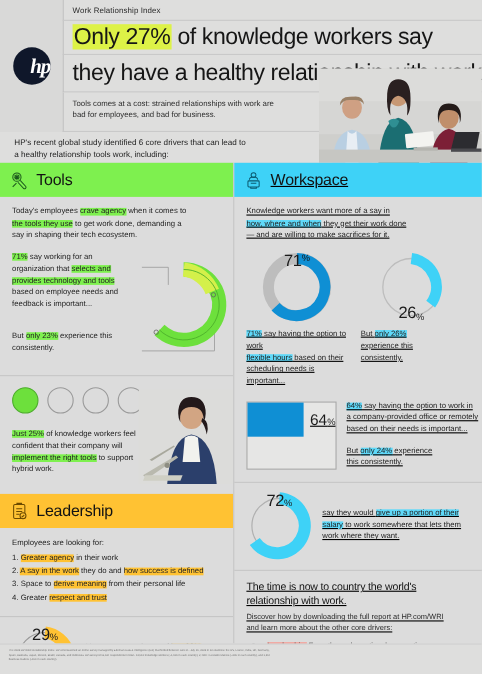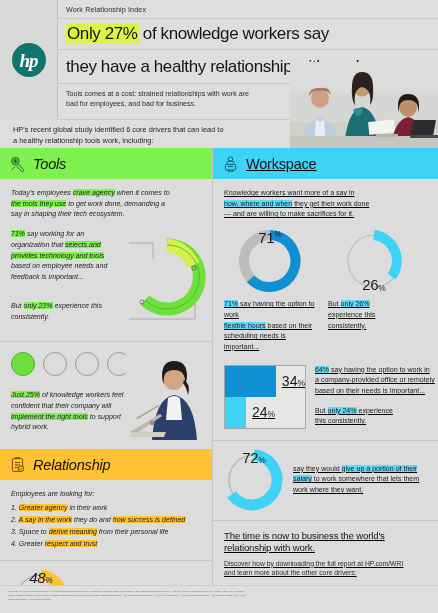--- a/index.html
+++ b/index.html
@@ -12,48 +12,48 @@
   .page { position: relative; width: 438px; height: 613px; background: #dcdcdc; }
 
   
   .header { position: relative; height: 148px; background: #dededd; }
   .hp-logo-col {
     position: absolute; left: 0; top: 0; width: 57px; height: 120px;
     background: #d9d9d8; display: flex; align-items: center; justify-content: center;
   }
   .hp-logo {
     width: 34px; height: 34px; border-radius: 50%;
-    background: #0f766e; position: relative;
-    display: flex; align-items: center; justify-content: center;
+    background: #0f172a; position: relative;
+    display: flex; align-items: center; justify-content: flex-end;
   }
   .hp-logo span {
     font-family: "Liberation Serif", serif;
     font-style: italic; font-weight: 700; color: #fff;
     font-size: 19px; letter-spacing: -1px; line-height: 1;
   }
   .hdr-right { position: absolute; left: 57px; top: 0; right: 0; height: 120px; }
   .hdr-line { border-left: 1px solid #c2c2c2; border-bottom: 1px solid #c9c9c9; padding-left: 8px; }
   .eyebrow { height: 19px; display: flex; align-items: center; font-size: 7.2px; color: #2b2b2b; letter-spacing: .1px; }
   .head1 { height: 31px; display: flex; align-items: center; }
   .head2 { height: 34px; display: flex; align-items: center; }
-  .head1 .big, .head2 .big { font-size: 17px; color: #161616; letter-spacing: -.4px; white-space: nowrap; }
+  .head1 .big, .head2 .big { font-size: 21px; color: #161616; letter-spacing: -.4px; white-space: nowrap; }
   .hl-green { background: #ddf247; padding: 0 1px; }
   .subcopy { height: 36px; padding-top: 5px; font-size: 7.1px; line-height: 1.42; color: #2c2c2c; }
   .hdr-photo {
     position: absolute; right: 0; top: 62px; width: 148px; height: 86px;
     overflow: hidden;
   }
   .intro {
     position: absolute; left: 0; top: 120px; right: 0; height: 28px;
     padding: 4px 0 0 13px; font-size: 7.4px; line-height: 1.5; color: #232323;
   }
 
   
   .grid { position: relative; width: 438px; height: 437px; }
-  .col-l { position: absolute; left: 0; top: 0; width: 212px; height: 437px; font-style: italic; }
+  .col-l { position: absolute; left: 0; top: 0; width: 212px; height: 437px; }
   .col-r { position: absolute; left: 212px; top: 0; width: 271px; height: 437px;
            border-left: 1px solid #c6c6c6; text-decoration: underline; }
 
   .bar { height: 31px; display: flex; align-items: center; padding-left: 9px; gap: 7px; }
   .bar-green { background: #7ef04f; }
   .bar-cyan  { background: #3ed2f7; }
   .bar-amber { background: #ffc233; }
   .bar-title { font-size: 14.5px; color: #131313; letter-spacing: -.2px; }
   .bar-ico { width: 17px; height: 18px; flex: 0 0 17px; }
 
@@ -246,21 +246,21 @@
           <svg viewBox="0 0 20 20" width="17" height="18">
               <g fill="none" stroke="#6b4a00" stroke-width="1.1">
             <rect x="4" y="2.5" width="12" height="15" rx="1.4"></rect>
                 <path d="M7.5 2.5V1.3h5v1.2"></path>
             <path d="M6.8 7h6.4M6.8 10h6.4M6.8 13h3.6"></path>
                 <circle cx="14" cy="14.5" r="3.2" fill="#ffc233"></circle>
                 <path d="M12.6 14.6l1 1 1.8-2"></path>
               </g>
             </svg>
         </span>
-        <span class="bar-title">Relationship</span>
+        <span class="bar-title">Leadership</span>
       </div>
 
       <div class="body">
         <div class="txt">Employees are looking for:</div>
         <ol class="flist" style="margin-top:2px">
           <li><span class="num">1.</span> <span class="hl-a">Greater agency</span><span> in their work</span></li>
           <li><span class="num">2.</span> <span class="hl-a">A say in the work</span><span> they do and </span><span class="hl-a">how success is defined</span></li>
           <li><span class="num">3.</span> <span>Space to </span><span class="hl-a">derive meaning</span><span> from their personal life</span></li>
           <li><span class="num">4.</span> <span>Greater </span><span class="hl-a">respect and trust</span></li>
         </ol>
@@ -268,21 +268,21 @@
 
       <div class="sep" style="margin-top:10px"></div>
 
       <div style="display:flex;align-items:center;gap:6px;padding:8px 10px 0">
         <div style="position:relative;width:62px;height:62px;flex:0 0 62px">
           <svg width="62" height="62" viewBox="0 0 62 62">
             <circle cx="31" cy="31" r="25" fill="none" stroke="#9a9a9a" stroke-width="1"></circle>
             <path d="M31 6 A25 25 0 0 1 44 50" fill="none" stroke="#ffc233" stroke-width="11"></path>
           </svg>
           <div style="position:absolute;inset:0;display:flex;align-items:baseline;justify-content:center">
-            <span class="dval">48</span>
+            <span class="dval">29</span>
               <span class="dpct">%</span>
           </div>
         </div>
         <div class="txt">
           <span>However, a maximum of </span><span class="hl-a">just 29%</span><br>
           <span>of knowledge workers experience</span><br>
           <span>these elements consistently, today.</span>
         </div>
       </div>
     </div>
@@ -346,25 +346,21 @@
               <span>experience this</span><br>
               <span>consistently.</span>
             </div>
           </div>
         </div>
 
         <div style="display:flex;gap:9px;margin-top:12px">
           <div class="barchart" style="width:82px">
             <div class="bc-row">
               <div class="bc-fill" style="width:52px;background:#0f8fd4"></div>
-              <span class="bc-lab"><span>34</span><i>%</i></span>
-            </div>
-            <div class="bc-row">
-              <div class="bc-fill" style="width:21px;background:#3ed2f7"></div>
-              <span class="bc-lab"><span>24</span><i>%</i></span>
+              <span class="bc-lab"><span>64</span><i>%</i></span>
             </div>
           </div>
           <div style="flex:1">
             <div class="txt">
               <span class="hl-c">64%</span><span> say having the option to work in</span><br>
               <span>a company-provided office or remotely</span><br>
               <span>based on their needs is important...</span>
             </div>
             <div class="txt" style="margin-top:9px">
               <span>But </span><span class="hl-c">only 24%</span><span> experience</span><br>
@@ -391,21 +387,21 @@
           <span>say they would </span><span class="hl-c">give up a portion of their</span><br>
           <span class="hl-c">salary</span><span> to work somewhere that lets them</span><br>
           <span>work where they want.</span>
         </div>
       </div>
 
       <div class="sep" style="margin-top:9px"></div>
 
       <div class="cta">
         <h3>
-          <span>The time is now to business the world's</span><br>
+          <span>The time is now to country the world's</span><br>
           <span>relationship with work.</span>
         </h3>
         <p class="sub">
           <span>Discover how by downloading the full report at HP.com/WRI</span><br>
           <span>and learn more about the other core drivers:</span>
         </p>
 
         <div class="driver">
           <span class="dico">
             <svg viewBox="0 0 16 18" width="13" height="14">

